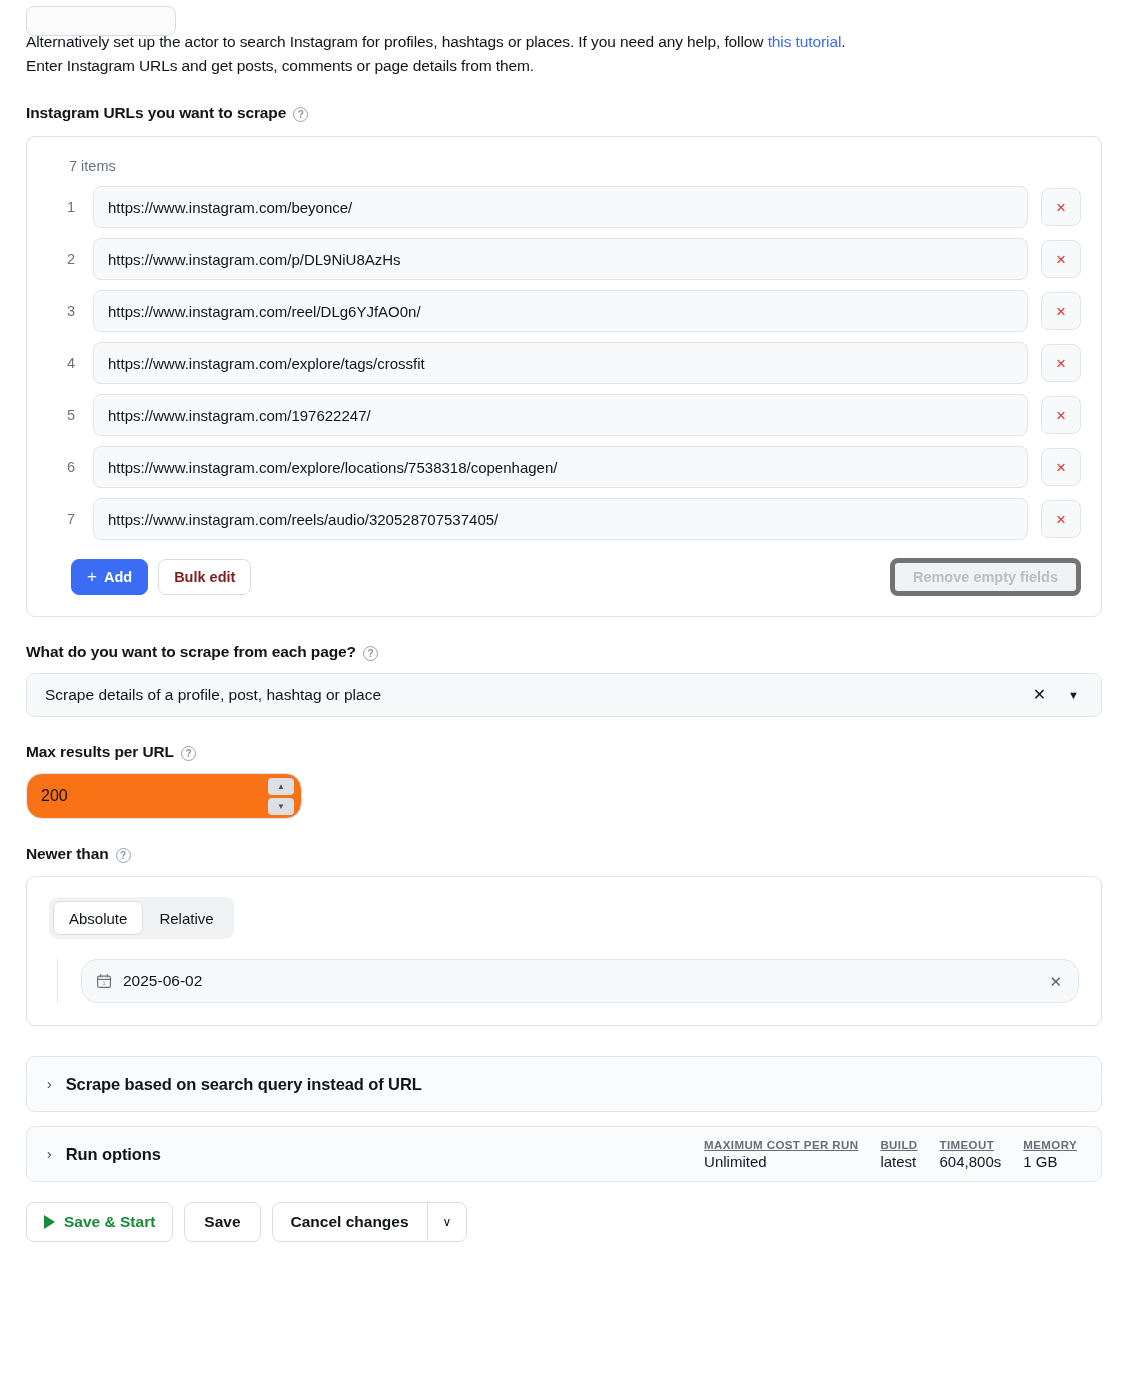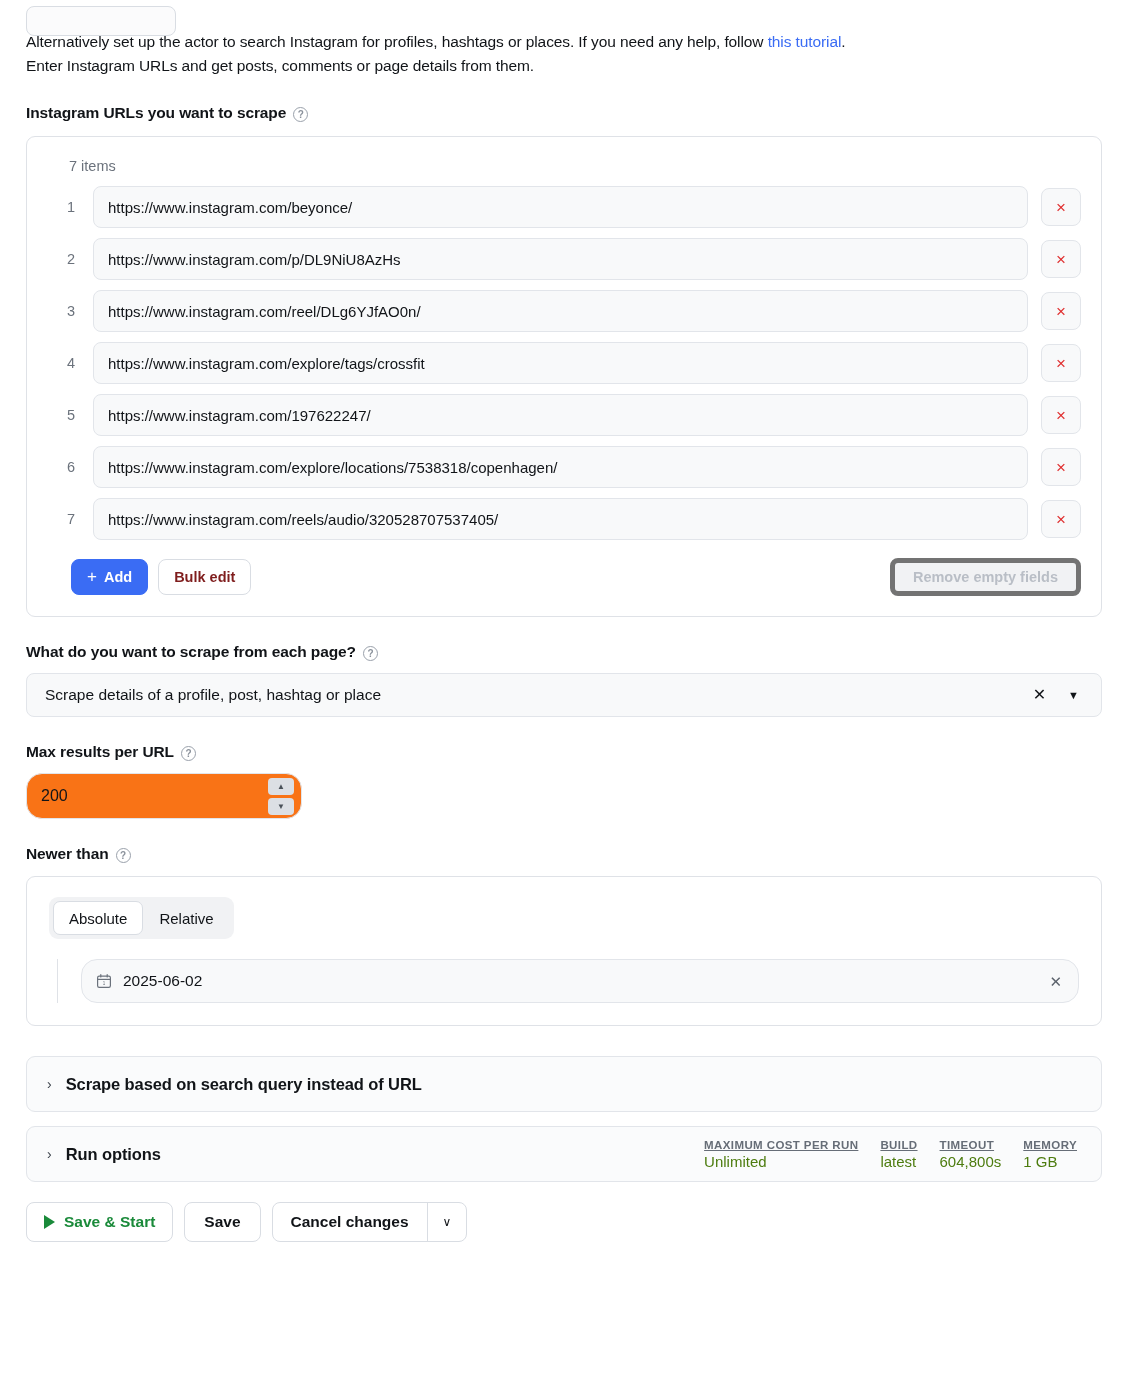--- a/index.html
+++ b/index.html
@@ -280,21 +280,21 @@
     padding-right: 4px;
   }
   .meta-col { text-align: left; }
   .meta-label {
     font-size: 11.5px;
     font-weight: 700;
     letter-spacing: 0.4px;
     color: #666d77;
     text-decoration: underline;
   }
-  .meta-value { font-size: 15px; color: #4d7c0f; margin-top: 2px; }
+  .meta-value { font-size: 15px; color: #0f172a; margin-top: 2px; }
 
   
   .footer {
     margin-top: 20px;
     display: flex;
     align-items: center;
     gap: 11px;
   }
   .btn-save-start {
     background: #ffffff;

